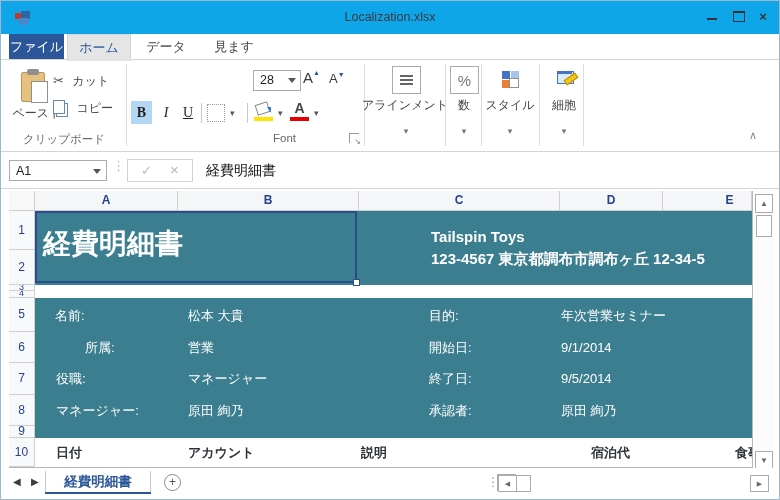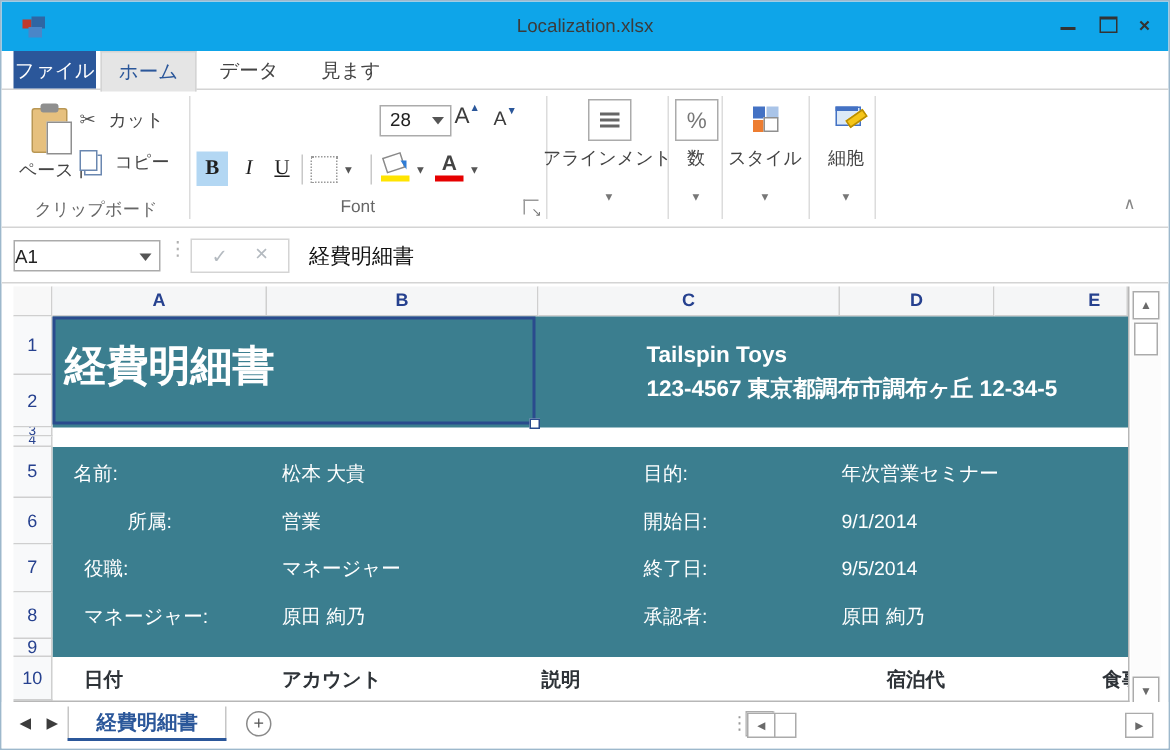--- a/index.html
+++ b/index.html
@@ -59,21 +59,21 @@
   .styleicon .c4{position:absolute;left:7px;top:7px;width:10px;height:10px;background:#fff;border:1px solid #8f8f8f;box-sizing:border-box;}
   .cellsicon{position:relative;width:18px;height:16px;}
   .cellsicon .win{position:absolute;left:0;top:0;width:15px;height:11px;background:#dce9f7;border:1px solid #4472c4;}
   .cellsicon .bar{position:absolute;left:0;top:0;width:15px;height:3px;background:#4472c4;}
   .cellsicon .pen{position:absolute;left:7px;top:5px;width:12px;height:4px;background:#f5c518;border:1px solid #b98d00;transform:rotate(-35deg);}
   .launcher{position:absolute;left:348px;top:73px;width:9px;height:9px;border-top:1px solid #9a9a9a;border-left:1px solid #9a9a9a;}
   .launcher span{position:absolute;right:-2px;bottom:-3px;font-size:8px;color:#777;}
   .collapse{position:absolute;left:748px;top:69px;font-size:11px;color:#888;}
   
   .fbar{position:absolute;left:0;top:151px;width:100%;height:37px;background:#fff;border-bottom:1px solid #d4d4d4;box-sizing:border-box;}
-  .namebox{position:absolute;left:8px;top:8px;width:98px;height:21px;border:1px solid #ababab;font-size:12.5px;color:#222;line-height:21px;box-sizing:border-box;}
+  .namebox{position:absolute;left:8px;top:8px;width:98px;height:21px;border:1px solid #ababab;font-size:12.5px;color:#222;line-height:21px;padding-left:6px;box-sizing:border-box;}
   .namebox .dd{position:absolute;right:5px;top:8px;}
   .fdots{position:absolute;left:111px;top:6px;color:#b0b0b0;font-size:13px;}
   .fxbox{position:absolute;left:126px;top:7px;width:66px;height:23px;border:1px solid #d4d4d4;box-sizing:border-box;}
   .fxbox span{position:absolute;top:3px;font-size:13px;color:#b4bac0;}
   .ftext{position:absolute;left:205px;top:10px;font-size:14px;color:#111;}
   
   .corner{position:absolute;left:8px;top:190px;width:26px;height:20px;background:#f8f8f8;border-right:1px solid #cfcfcf;border-bottom:1px solid #cfcfcf;box-sizing:border-box;}
   .colhead{position:absolute;top:190px;height:20px;background:#f5f6f7;border-right:1px solid #cfcfcf;border-bottom:1px solid #cfcfcf;
            box-sizing:border-box;text-align:center;line-height:19px;font-size:12px;color:#26418f;font-weight:600;}
   .rowhead{position:absolute;left:8px;width:26px;background:#f8f9fa;border-right:1px solid #cfcfcf;border-bottom:1px solid #cfcfcf;
@@ -184,21 +184,21 @@
       <div style="position:absolute;left:2px;top:1px;width:11px;height:9px;border:1px solid #8a8a8a;background:#fff;transform:rotate(-18deg);"></div>
       <div style="position:absolute;left:13px;top:5px;width:0;height:0;border-left:4px solid transparent;border-top:6px solid #2e7cd6;"></div>
       <div class="colorbar" style="left:0;top:15px;width:19px;background:#ffe400;"></div>
     </div>
     <div class="abs ddarrow" style="left:277px;top:48px;">▾</div>
     <div class="abs" style="left:289px;top:40px;width:20px;height:22px;">
       <div style="position:absolute;left:0;top:0;width:19px;text-align:center;font-weight:bold;font-size:14px;color:#444;">A</div>
       <div class="colorbar" style="left:0;top:17px;width:19px;background:#e60000;"></div>
     </div>
     <div class="abs ddarrow" style="left:313px;top:48px;">▾</div>
-    <div class="glabel" style="left:180px;width:115px;">Font</div>
+    <div class="glabel" style="left:180px;width:115px;text-align:right;">Font</div>
     <div class="launcher">
         <span>↘</span>
       </div>
     <div class="gsep" style="left:363px;"></div>
 
     <div class="bigbtn-icon" style="left:391px;">
       <div class="alignlines"></div>
     </div>
     <div class="bigbtn-label" style="left:358px;width:92px;">アラインメント</div>
     <div class="bigbtn-dd ddarrow" style="left:400px;width:10px;">▾</div>
@@ -271,21 +271,21 @@
   <div class="cellwrap">
 
     <div class="teal" style="left:0;top:20px;height:74px;width:717px;"></div>
     <div class="sheettitle">経費明細書</div>
     <div class="companyname">Tailspin Toys</div>
     <div class="companyaddr">123-4567 東京都調布市調布ヶ丘 12-34-5</div>
 
     <div class="teal" style="left:0;top:107px;height:140px;width:717px;"></div>
 
     <div class="inforow" style="top:109px;">
-      <span style="left:14px;">名前:</span>
+      <span style="left:20px;">名前:</span>
       <span style="left:153px;">松本 大貴</span>
       <span style="left:394px;">目的:</span>
       <span style="left:526px;">年次営業セミナー</span>
     </div>
     <div class="inforow" style="top:141px;">
       <span style="left:21px;margin-left:29px;">所属:</span>
       <span style="left:153px;">営業</span>
       <span style="left:394px;">開始日:</span>
       <span style="left:526px;">9/1/2014</span>
     </div>

